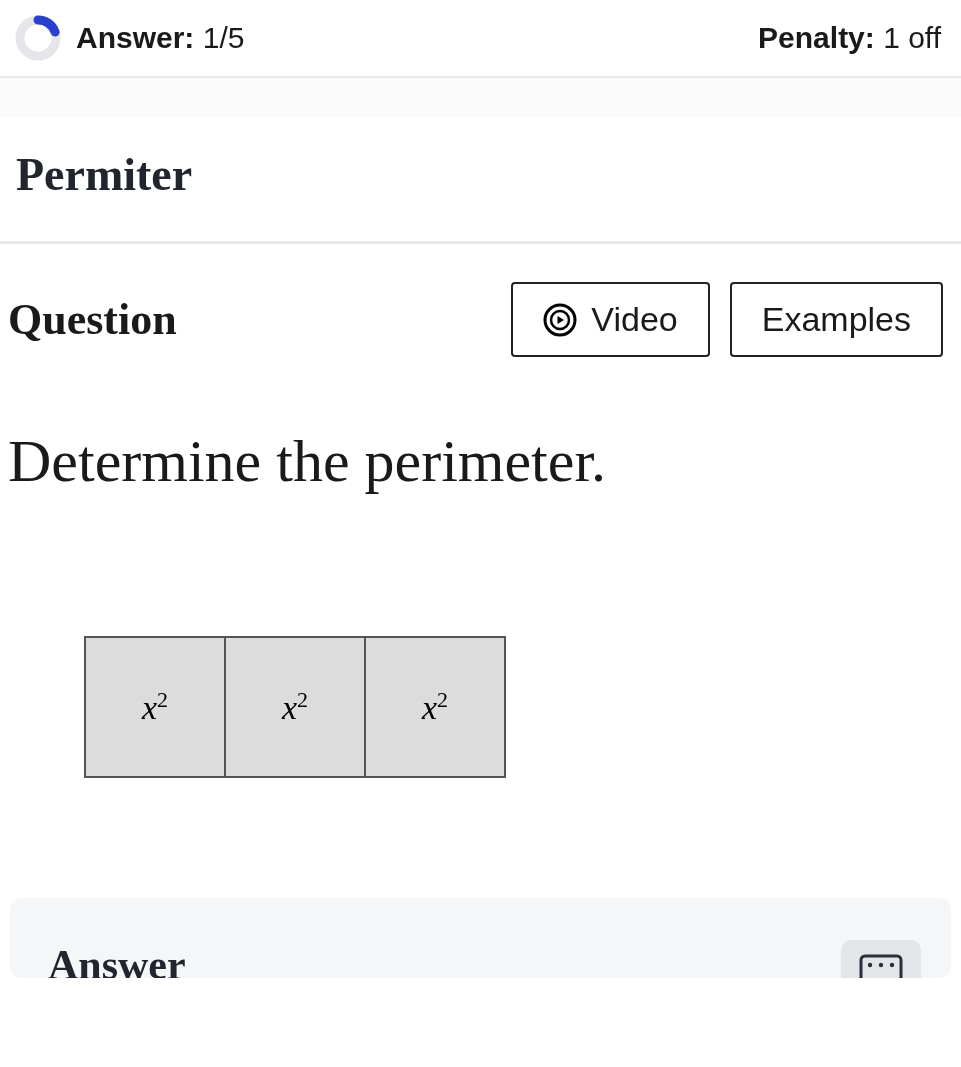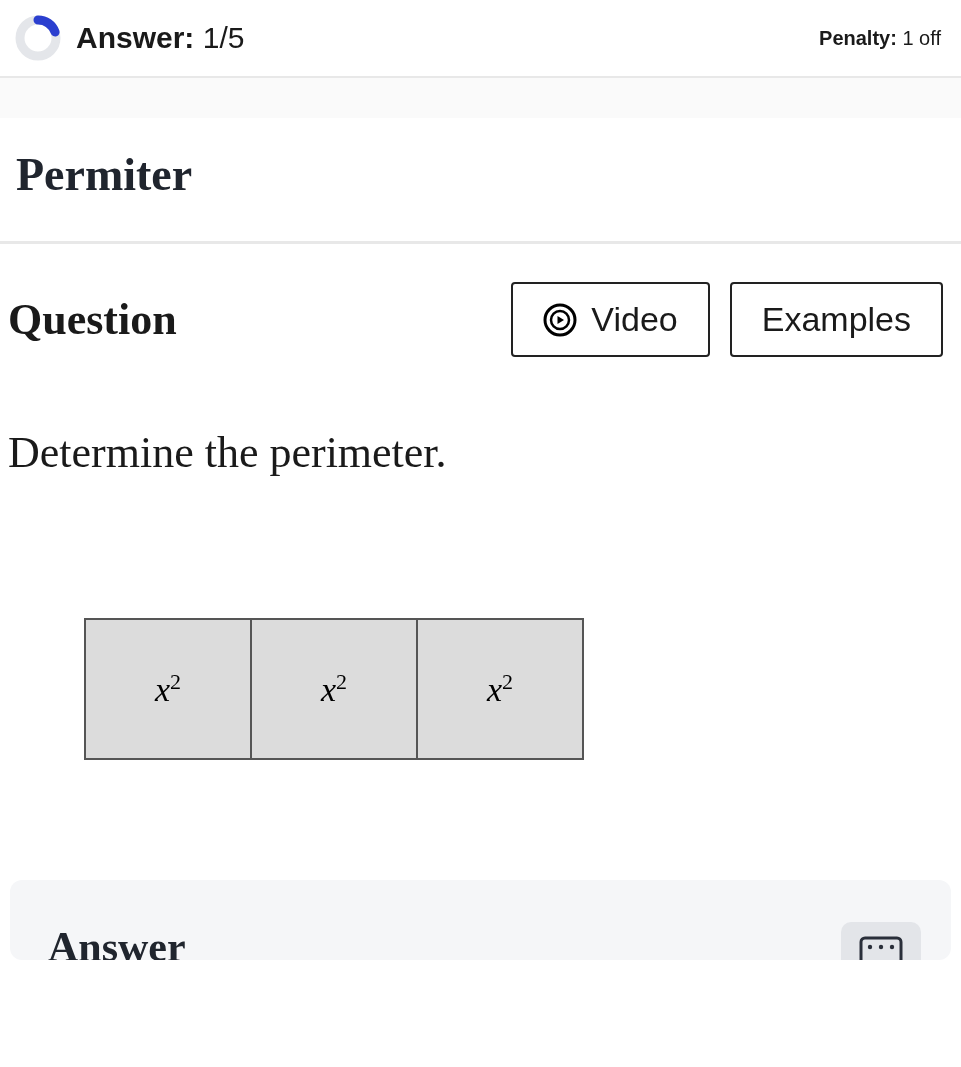--- a/index.html
+++ b/index.html
@@ -30,21 +30,21 @@
     font-family: -apple-system, 'Segoe UI', 'Helvetica Neue', Arial, sans-serif;
     font-size: 30px;
     font-weight: 700;
     color: #1a1a1a;
   }
   .score-value {
     font-weight: 400;
   }
   .penalty-text {
     font-family: -apple-system, 'Segoe UI', 'Helvetica Neue', Arial, sans-serif;
-    font-size: 20px;
+    font-size: 30px;
     color: #1a1a1a;
   }
   .penalty-label {
     font-weight: 700;
   }
   .penalty-value {
     font-weight: 400;
   }
   .spacer-bar {
     height: 40px;
@@ -86,33 +86,33 @@
     align-items: center;
     gap: 14px;
     cursor: pointer;
     color: #1a1a1a;
   }
   .btn .icon {
     display: inline-flex;
   }
   .prompt {
     font-family: Georgia, 'Times New Roman', serif;
-    font-size: 44px;
+    font-size: 60px;
     font-weight: 400;
     padding: 60px 8px 10px 8px;
     color: #1a1a1a;
   }
   .diagram-area {
     padding: 130px 0 120px 84px;
   }
   .tiles {
     display: flex;
   }
   .tile {
-    width: 168px;
+    width: 142px;
     height: 142px;
     background: #dcdcdc;
     border: 2px solid #555;
     display: flex;
     align-items: center;
     justify-content: center;
     margin-left: -2px;
   }
   .tile:first-child { margin-left: 0; }
   .tile-label {

